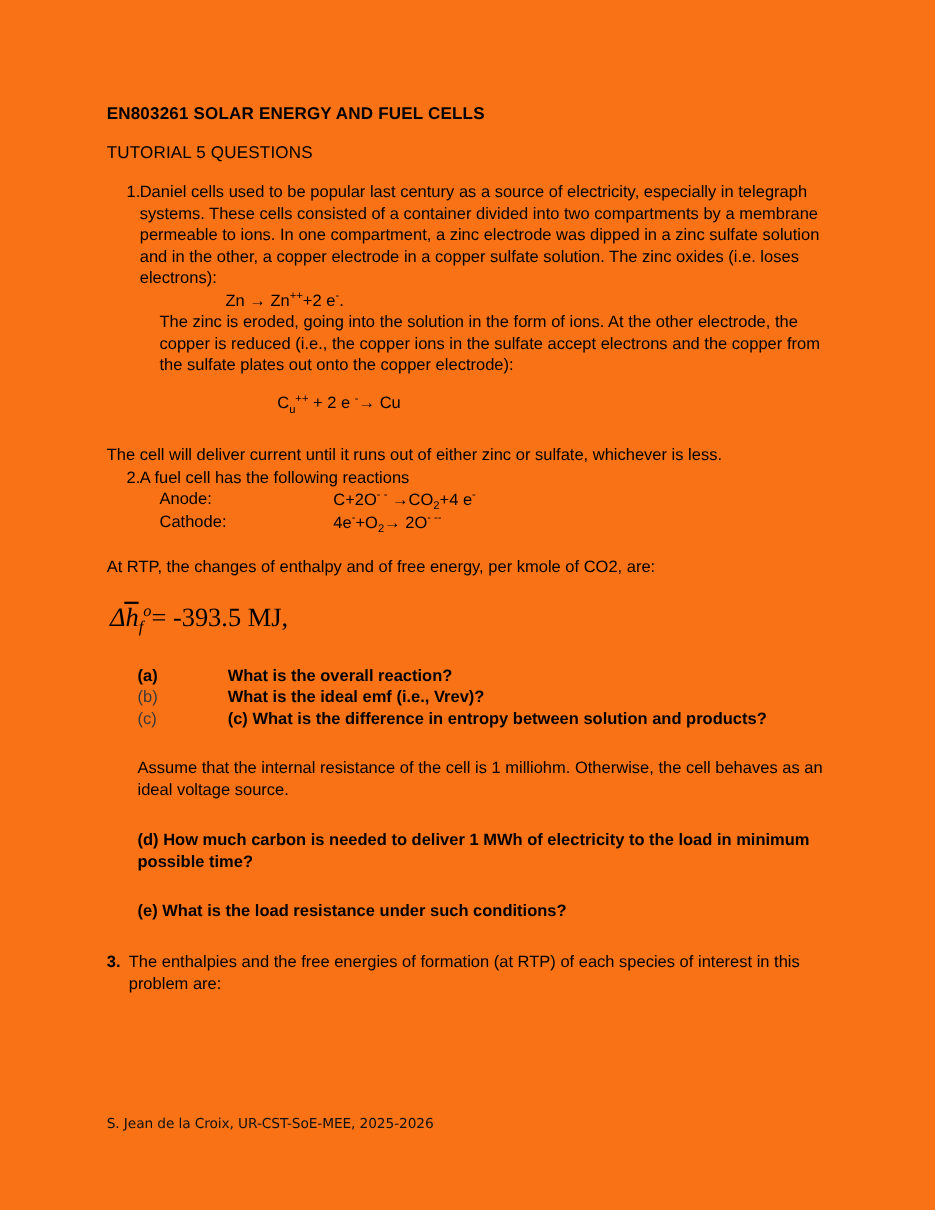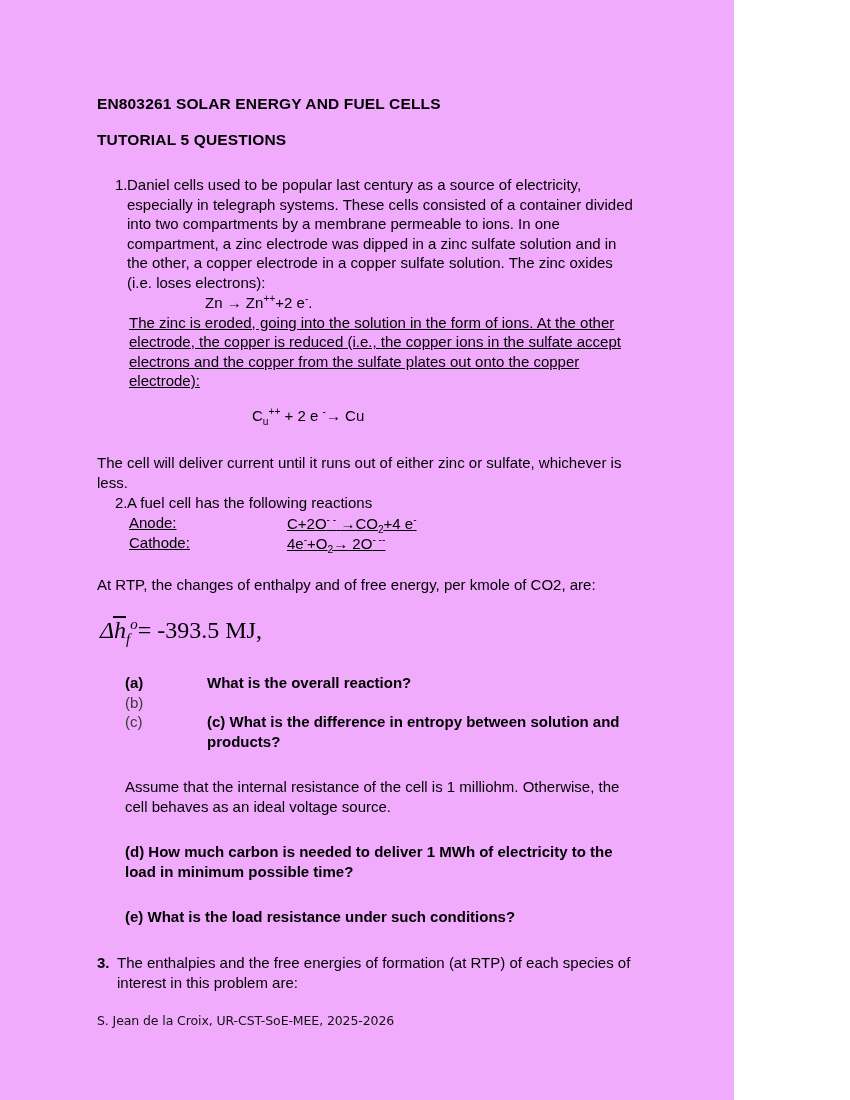--- a/index.html
+++ b/index.html
@@ -13,41 +13,41 @@
     height: 1100px;
     position: relative;
     font-family: "Liberation Sans", sans-serif;
     color: #000000;
     overflow: hidden;
   }
 
   .page {
     position: absolute;
     left: 0; top: 0;
-    width: 734px;
+    width: 850px;
     height: 1100px;
-    background: #f0abfc;
+    background: #f97316;
     box-sizing: border-box;
     padding: 95px 95px 40px 97px;
   }
 
   
   .doc-title {
     font-size: 15.5px;
     font-weight: bold;
     letter-spacing: 0.15px;
     line-height: 1.2;
     margin: 0 0 17px 0;
   }
   .doc-subtitle {
     font-size: 15.5px;
-    font-weight: bold;
+    font-weight: normal;
     letter-spacing: 0.15px;
     line-height: 1.2;
-    margin: 0 0 26px 0;
+    margin: 0 0 16px 0;
   }
 
   
   .num-item {
     display: flex;
     align-items: flex-start;
     font-size: 15px;
     line-height: 1.30;
   }
   .num-item .marker {
@@ -55,22 +55,21 @@
     flex: 0 0 30px;
     text-align: left;
     padding-left: 18px;
     box-sizing: border-box;
   }
   .num-item .body {
     flex: 1 1 auto;
   }
 
   .indent-1 {
-    margin-left: 32px;
-    text-decoration: underline;
+    margin-left: 48px;
   }
 
   .para {
     font-size: 15px;
     line-height: 1.30;
     margin: 0;
   }
 
   .eq-center {
     font-size: 15px;
@@ -238,20 +237,21 @@
     <div class="m1"><span class="ital">Δ</span><span class="ovl ital">h</span><span class="subf">f</span><span class="deg">o</span><span>= -393.5 MJ,</span></div>
   </div>
 
   <div class="abc-list">
     <div class="abc-row">
       <span class="abc-marker bold">(a)</span>
       <span class="abc-text">What is the overall reaction?</span>
     </div>
     <div class="abc-row">
       <span class="abc-marker light">(b)</span>
+      <span class="abc-text">What is the ideal emf (i.e., Vrev)?</span>
     </div>
     <div class="abc-row">
       <span class="abc-marker light">(c)</span>
       <span class="abc-text">(c) What is the difference in entropy between solution and products?</span>
     </div>
   </div>
 
   <p class="note-para">Assume that the internal resistance of the cell is 1 milliohm. Otherwise, the cell behaves as an ideal voltage source.</p>
 
   <p class="q-bold">(d) How much carbon is needed to deliver 1 MWh of electricity to the load in minimum possible time?</p>

